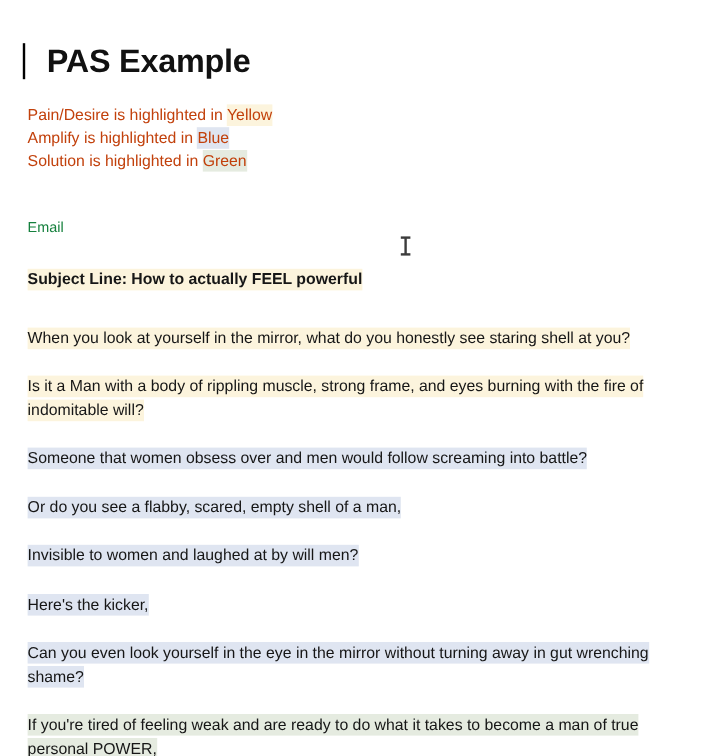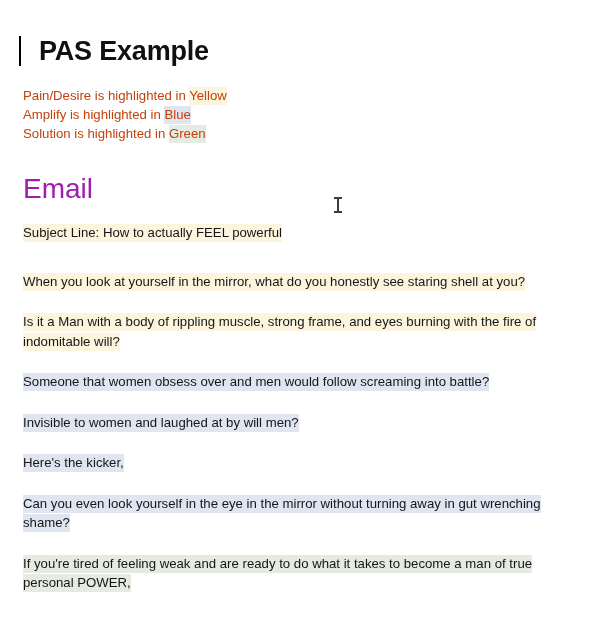--- a/index.html
+++ b/index.html
@@ -62,39 +62,39 @@
   .legend {
     margin-top: 18px;
     font-size: 13.2px;
     line-height: 19px;
     color: #c2410c;
   }
   .legend div { white-space: nowrap; }
 
   
   .section-heading {
-    font-size: 28px;
+    font-size: 12px;
     font-weight: normal;
-    color: #a21caf;
+    color: #15803d;
     margin: 0;
     line-height: 26px;
     padding-top: 33px;
   }
 
   
   .para {
     font-size: 13.2px;
     line-height: 19.5px;
     color: #161616;
     margin: 0;
     padding-top: 21px;
     max-width: 552px;
   }
   .para.first-body { padding-top: 29px; }
-  .para.subject { font-weight: normal; }
+  .para.subject { font-weight: bold; }
 
   .hl-y { background-color: #fcf4dd; }
   .hl-b { background-color: #dfe5f1; }
   .hl-g { background-color: #e5ebe0; }
 
   .hl-wrap {
     box-decoration-break: clone;
     -webkit-box-decoration-break: clone;
     padding: 1px 0 2px 0;
   }
@@ -145,20 +145,21 @@
     <h2 class="section-heading">Email</h2>
 
     <p class="para subject"><span class="hl-y hl-wrap">Subject Line:  How to actually FEEL powerful</span></p>
 
     <p class="para first-body"><span class="hl-y hl-wrap">When you look at yourself in the mirror, what do you honestly see staring shell at you?</span></p>
 
     <p class="para"><span class="hl-y hl-wrap">Is it a Man with a body of rippling muscle, strong frame, and eyes burning with the fire of indomitable will?</span></p>
 
     <p class="para"><span class="hl-b hl-wrap">Someone that women obsess over and men would follow screaming into battle?</span></p>
 
+    <p class="para"><span class="hl-b hl-wrap">Or do you see a flabby, scared, empty shell of a man,</span></p>
 
     <p class="para"><span class="hl-b hl-wrap">Invisible to women and laughed at by will men?</span></p>
 
     <p class="para"><span class="hl-b hl-wrap">Here's the kicker,</span></p>
 
     <p class="para"><span class="hl-b hl-wrap">Can you even look yourself in the eye in the mirror without turning away in gut wrenching shame?</span></p>
 
     <p class="para"><span class="hl-g hl-wrap">If you're tired of feeling weak and are ready to do what it takes to become a man of true personal POWER,</span></p>
 
     <p class="para cta-para"></p>

